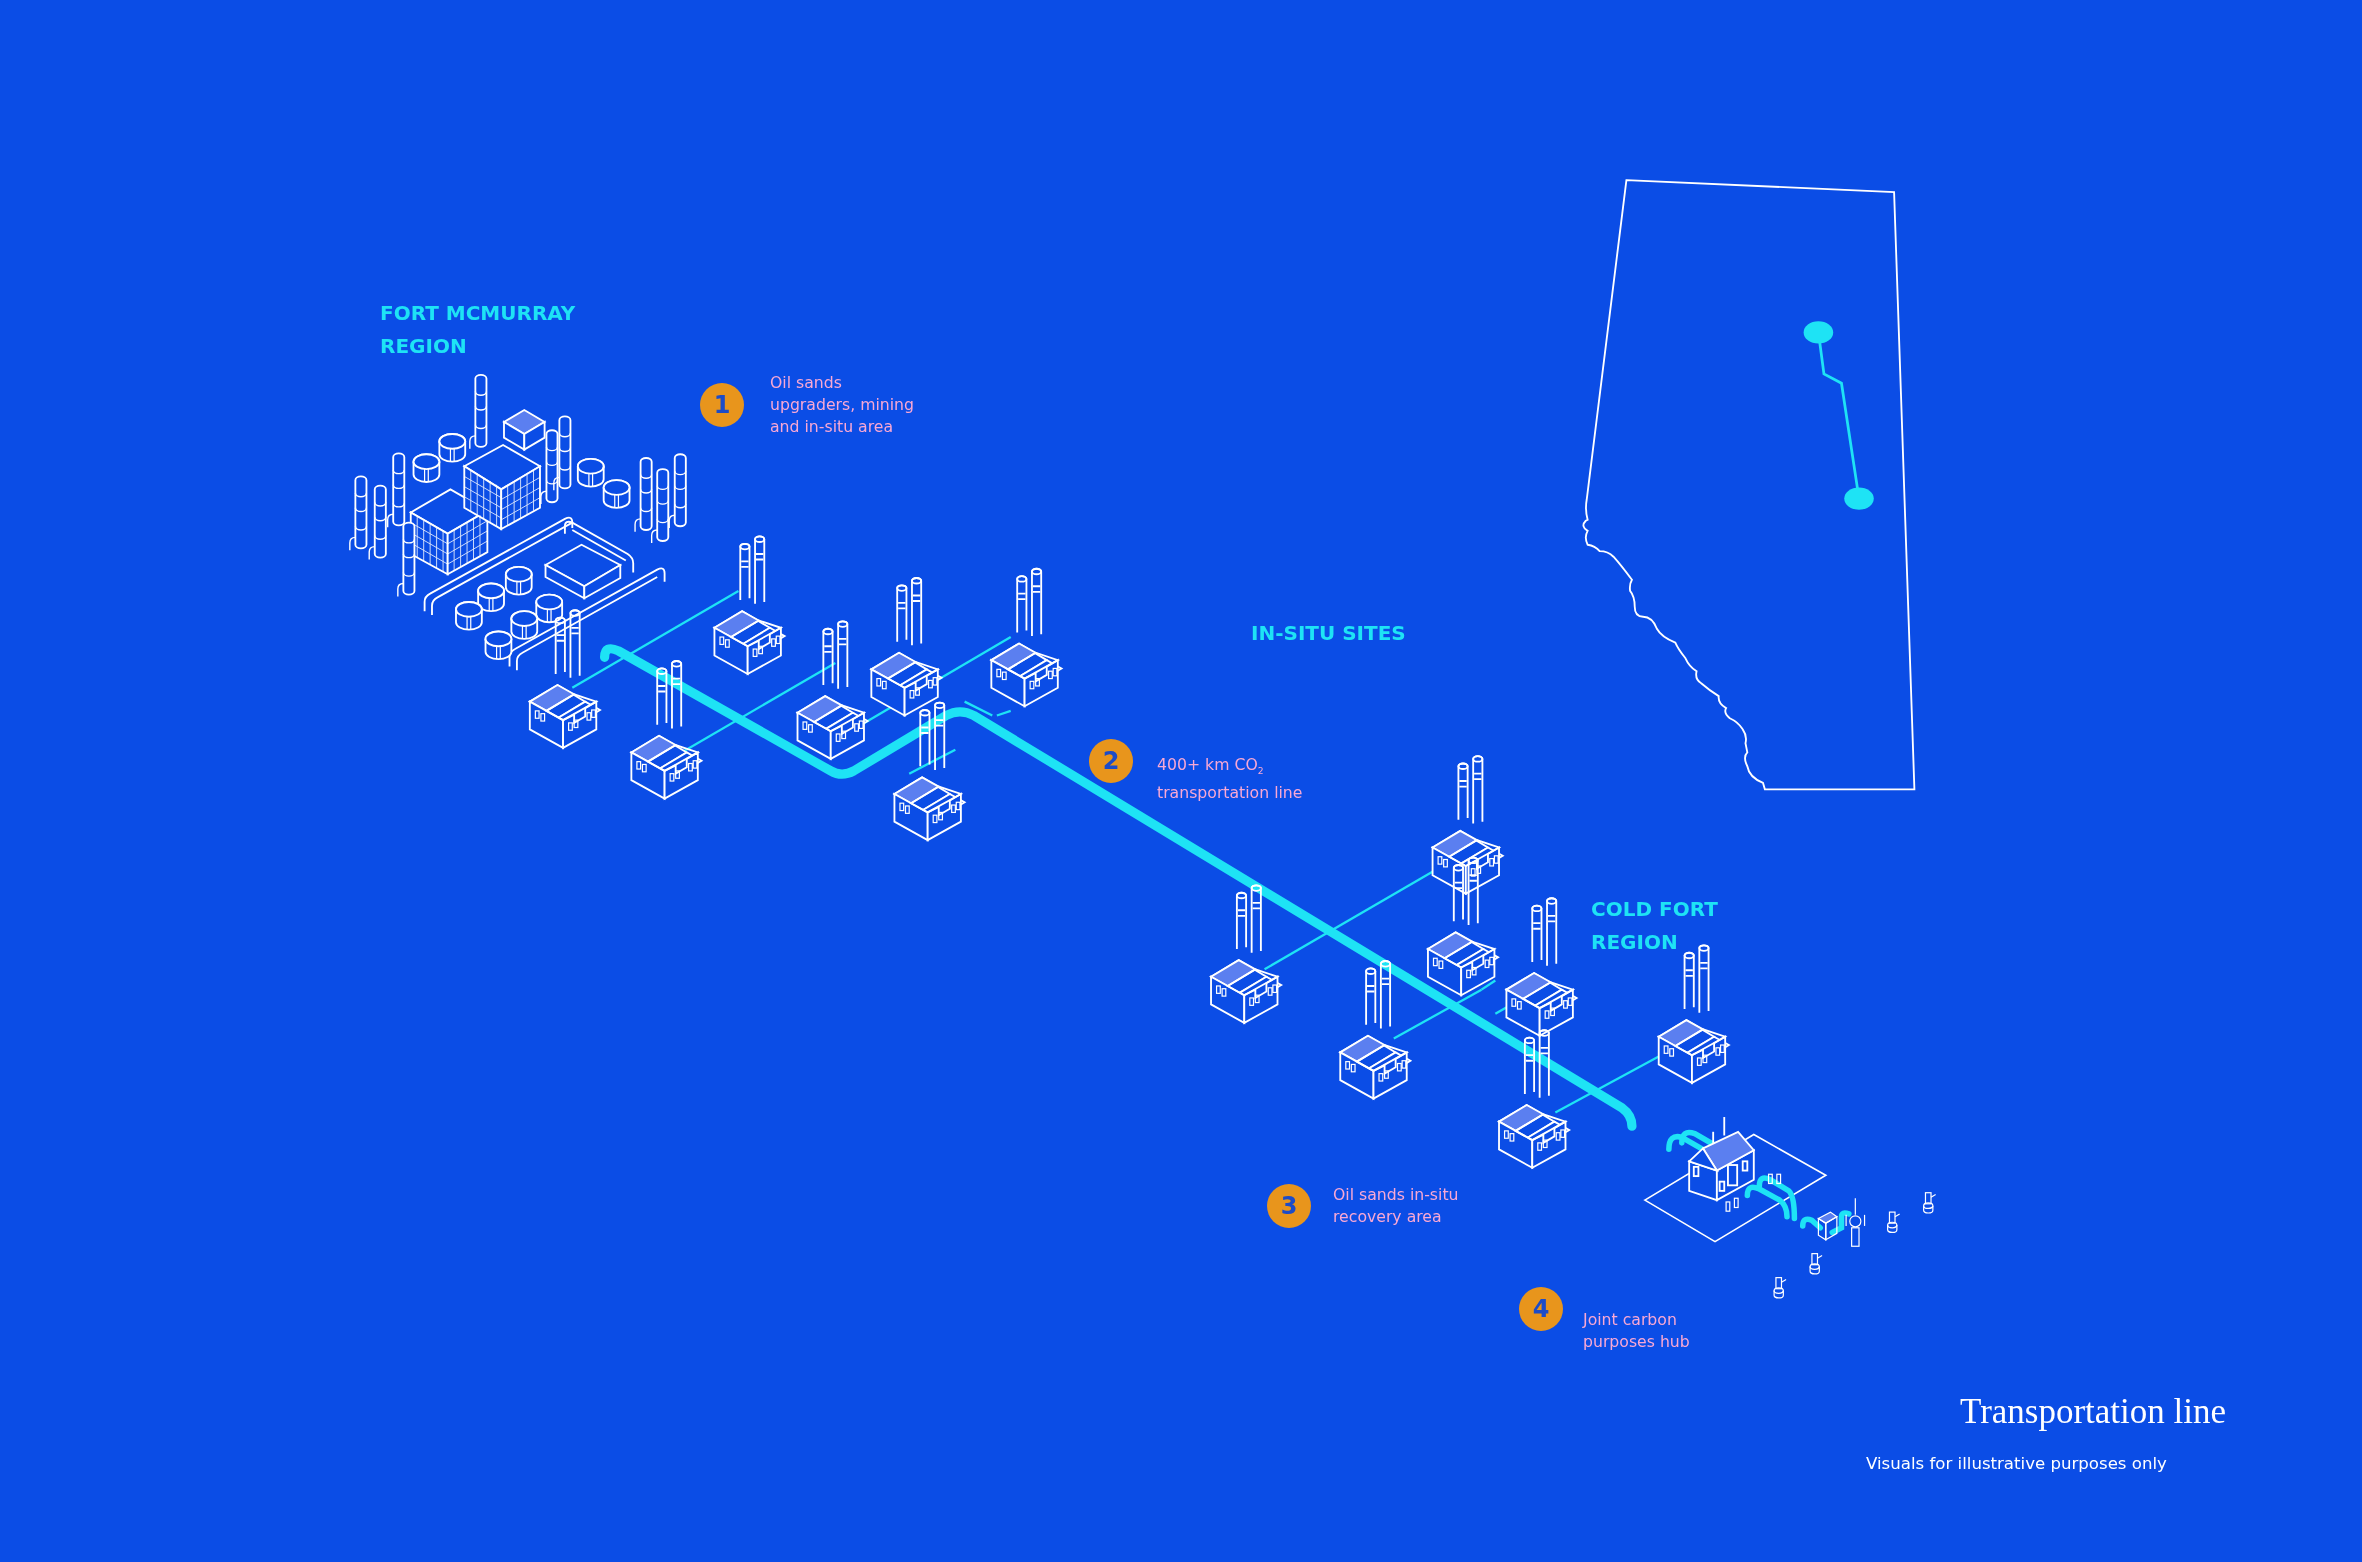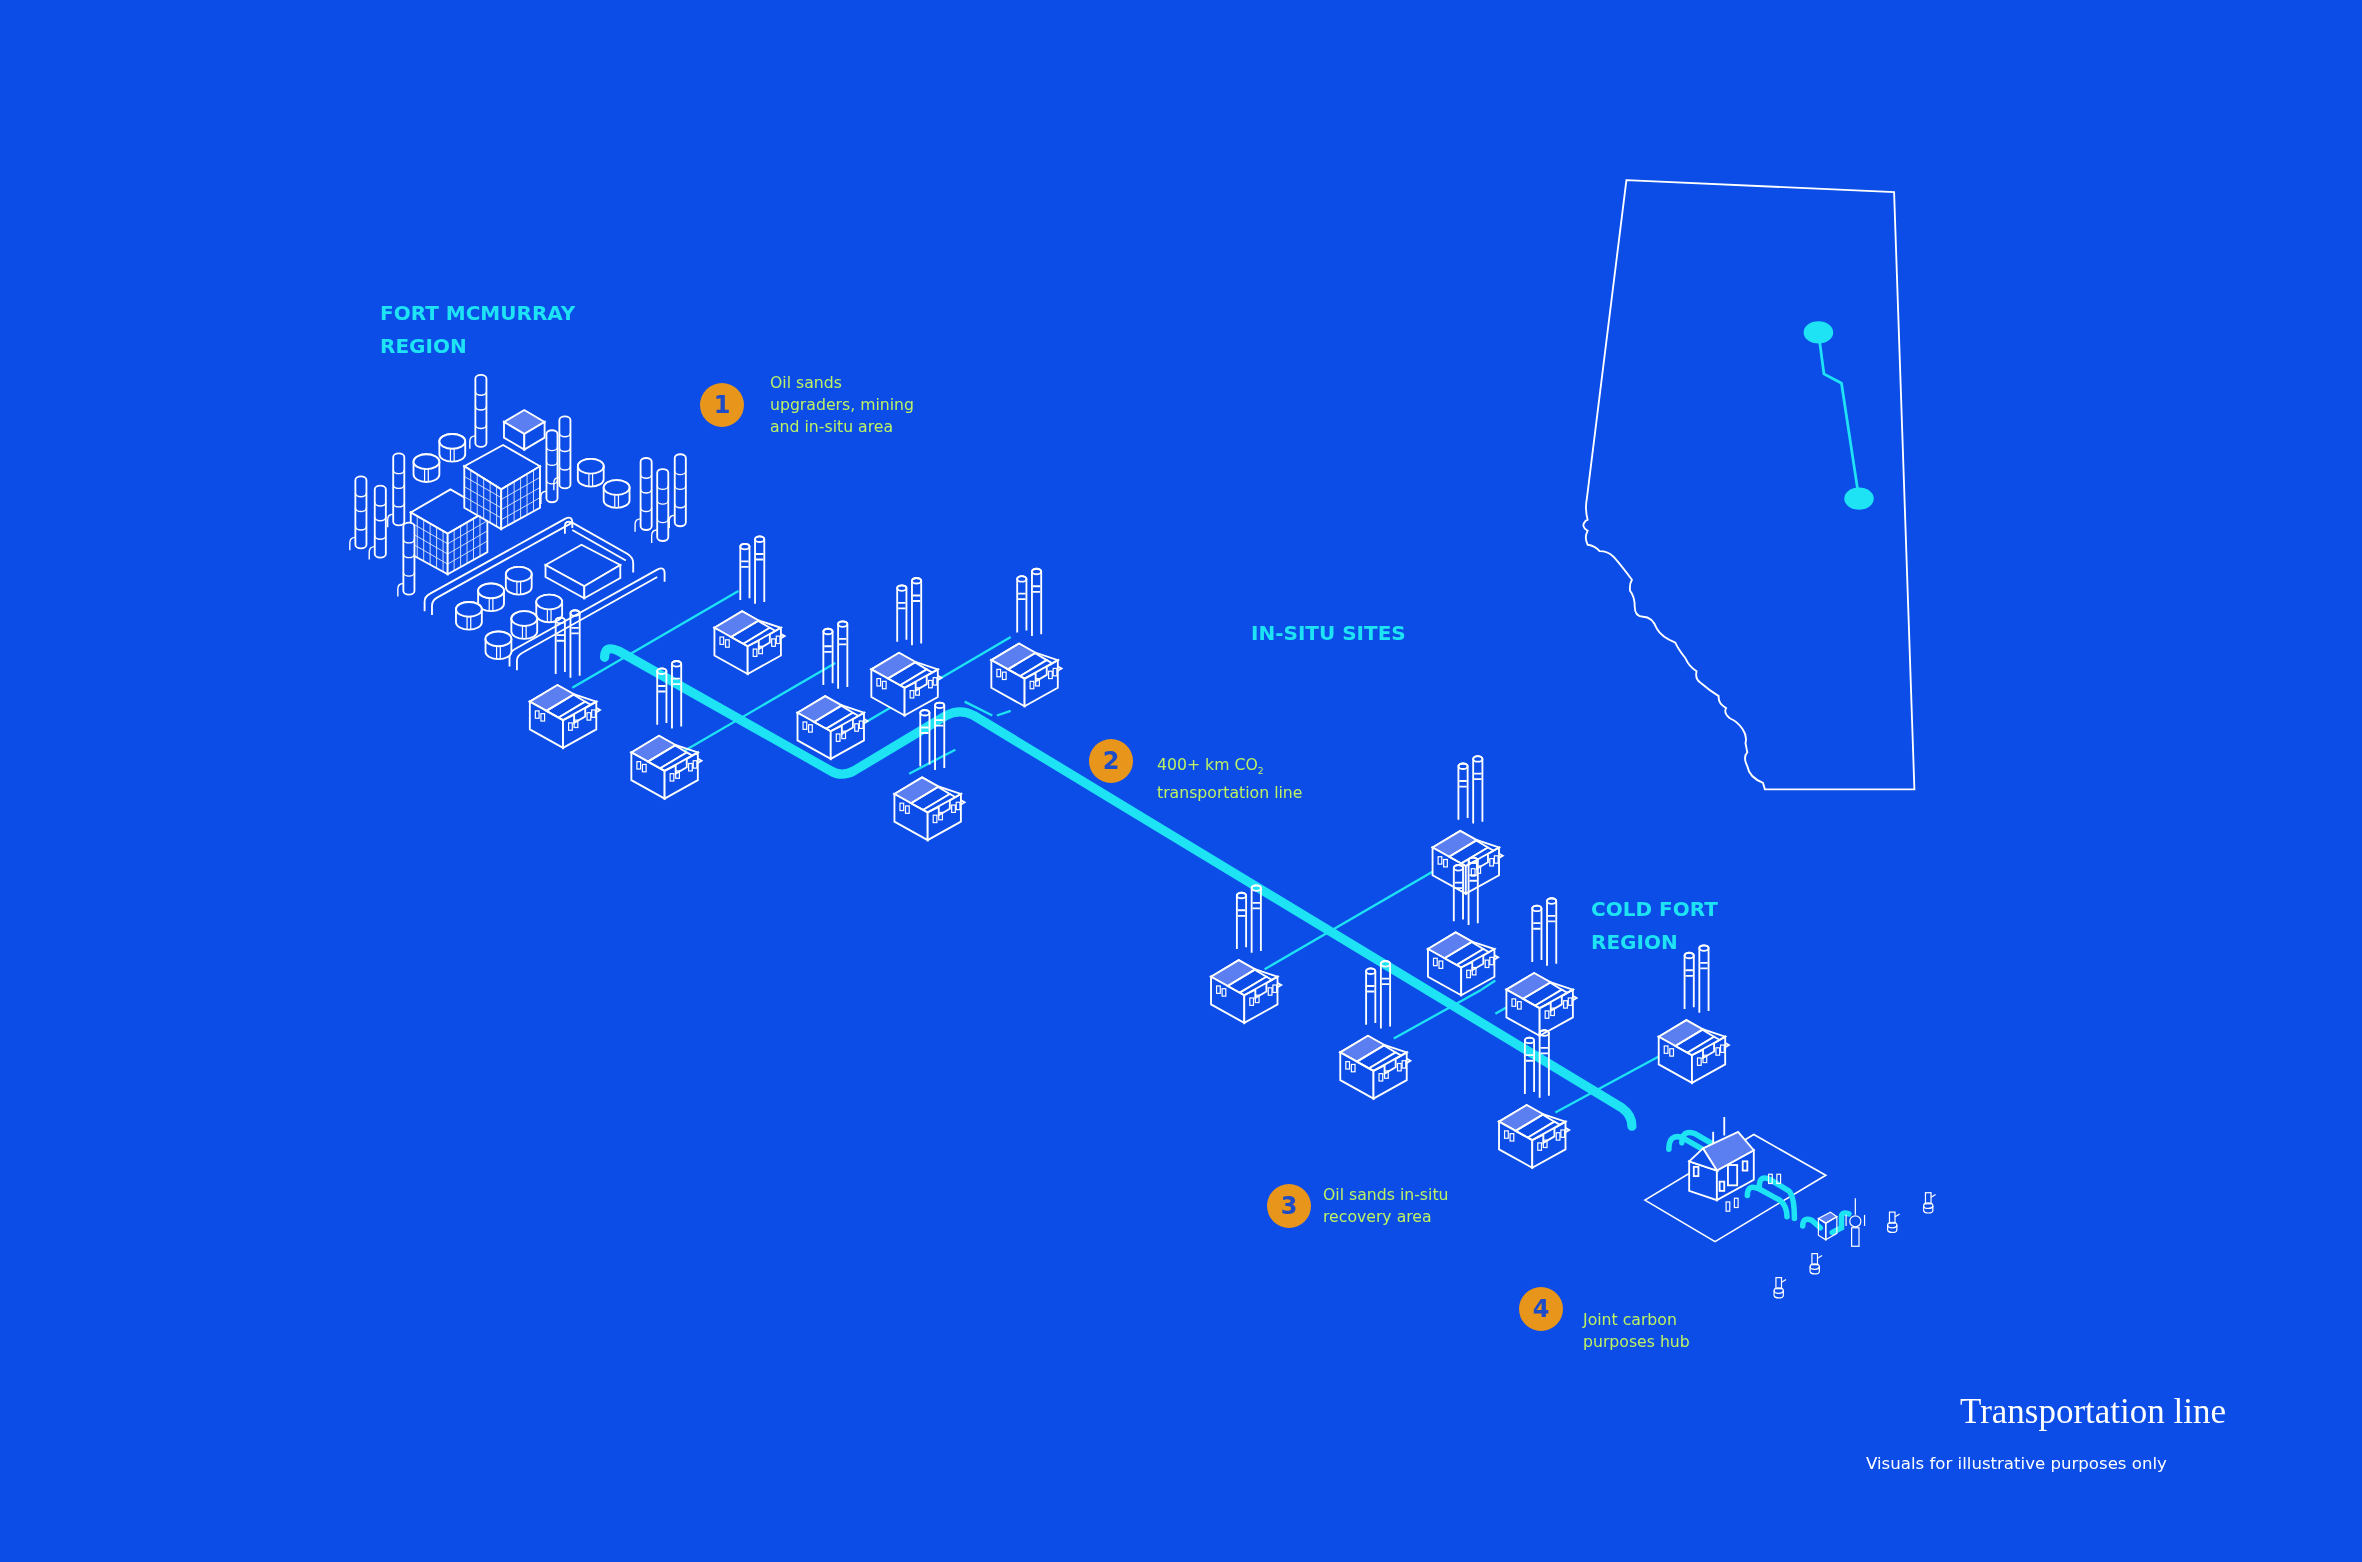--- a/index.html
+++ b/index.html
@@ -18,21 +18,21 @@
   .callout { position:absolute; display:flex; align-items:center; }
   .badge {
     width:44px; height:44px; border-radius:50%;
     background:#e8951c; color:#1c4cc8;
     font-weight:700; font-size:24px;
     display:flex; align-items:center; justify-content:center;
     font-family:"DejaVu Sans", sans-serif;
     flex:0 0 auto;
   }
   .callout-text {
-    margin-left:28px; color:#bef264; font-size:15.7px; line-height:22px;
+    margin-left:28px; color:#f9a8d4; font-size:15.7px; line-height:22px;
     font-family:"DejaVu Sans", sans-serif;
   }
   .callout-text span { display:block; white-space:nowrap; }
   .sub { font-size:9.2px; vertical-align:-3.7px; }
   .footer-title {
     position:absolute; left:1960px; top:1392px;
     color:#fff; font-family:"Liberation Serif", "DejaVu Serif", serif;
     font-size:35px;
   }
   .footer-note {
@@ -268,21 +268,21 @@
 <div class="callout" style="left:1089px; top:718px;">
   <div class="badge">2</div>
   <div class="callout-text" style="margin-left:24px;margin-top:36px;">
     <span><span style="display:inline">400+ km CO</span><span class="sub" style="display:inline">2</span></span>
     <span>transportation line</span>
   </div>
 </div>
 
 <div class="callout" style="left:1267px; top:1184px;">
   <div class="badge">3</div>
-  <div class="callout-text" style="margin-left:12px;">
+  <div class="callout-text" style="margin-left:22px;">
     <span>Oil sands in-situ</span>
     <span>recovery area</span>
   </div>
 </div>
 
 <div class="callout" style="left:1519px; top:1264px;">
   <div class="badge">4</div>
   <div class="callout-text" style="margin-left:20px;margin-top:45px;">
     <span>Joint carbon</span>
     <span>purposes hub</span>

